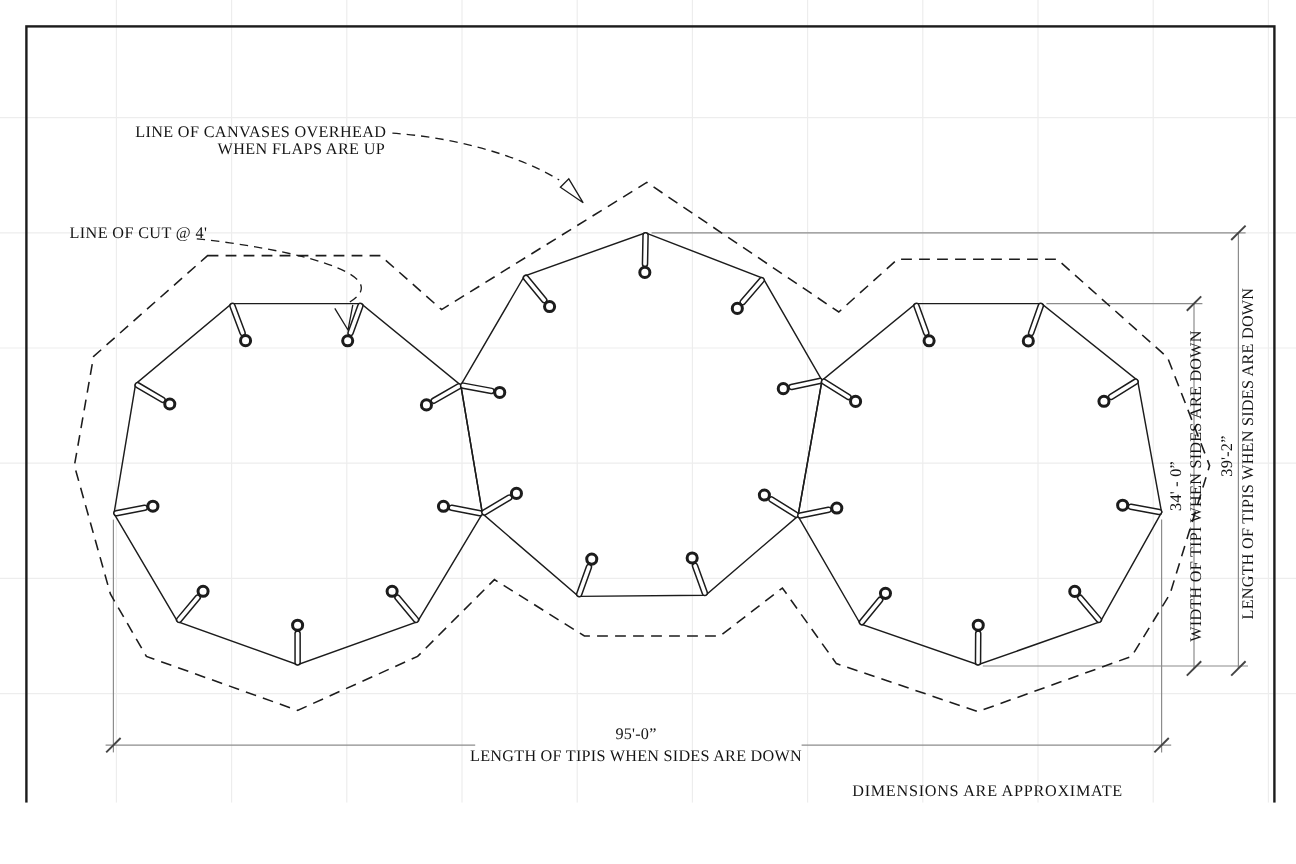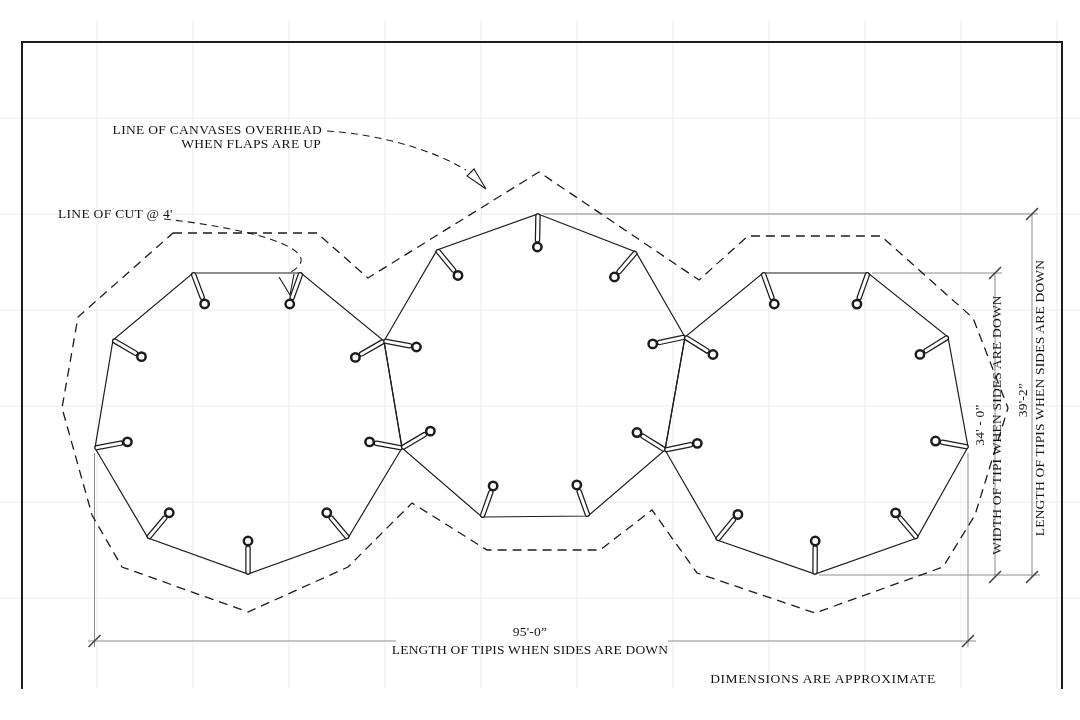--- a/index.html
+++ b/index.html
@@ -1,16 +1,16 @@
 <!DOCTYPE html>
 <html><head>
 <meta charset="utf-8">
 <style>
   html,body{margin:0;padding:0;background:#ffffff;}
-  .stage{position:relative;width:1080px;height:669px;background:#ffffff;overflow:hidden;margin-top:20px;}
+  .stage{position:relative;width:1080px;height:669px;background:#ffffff;overflow:hidden;}
   svg{display:block;}
   text{font-family:"Liberation Serif","DejaVu Serif",serif;fill:#141414;}
   .ann{font-size:13.5px;letter-spacing:0.3px;}
   .dim{font-size:13.5px;letter-spacing:0.2px;}
   .note{font-size:13.5px;letter-spacing:0.6px;}
 </style>
 </head>
 <body>
 
 <div class="stage">

